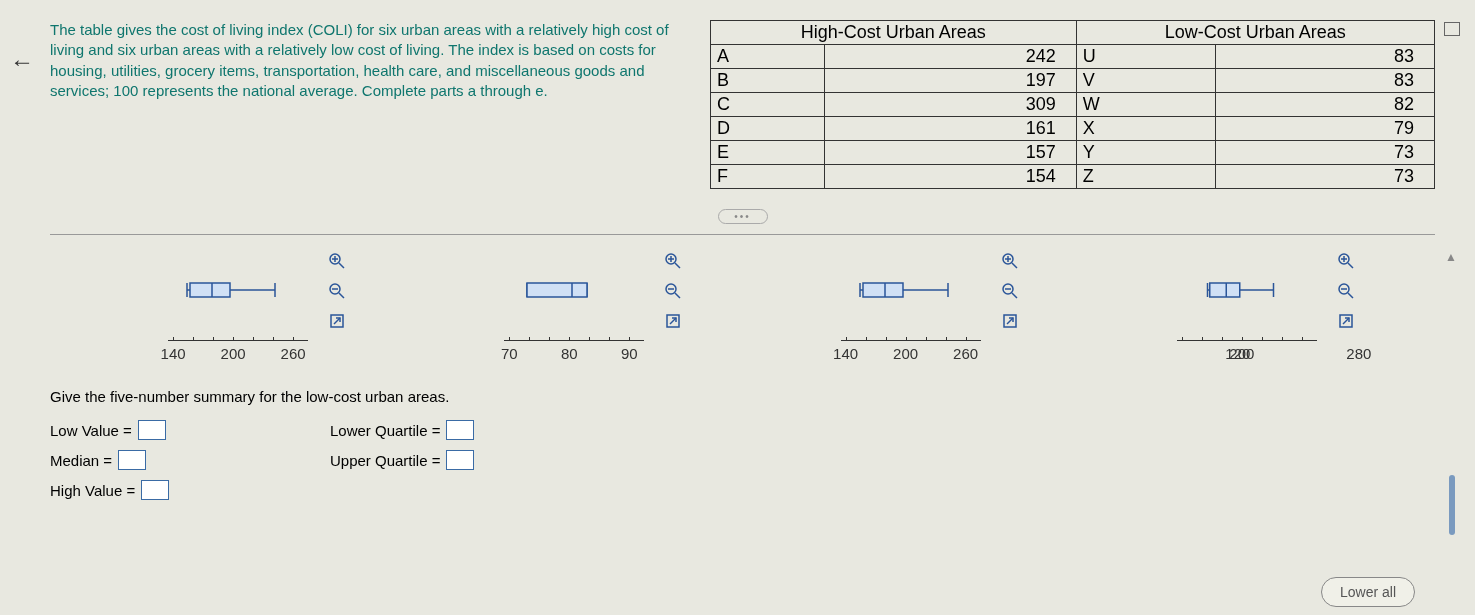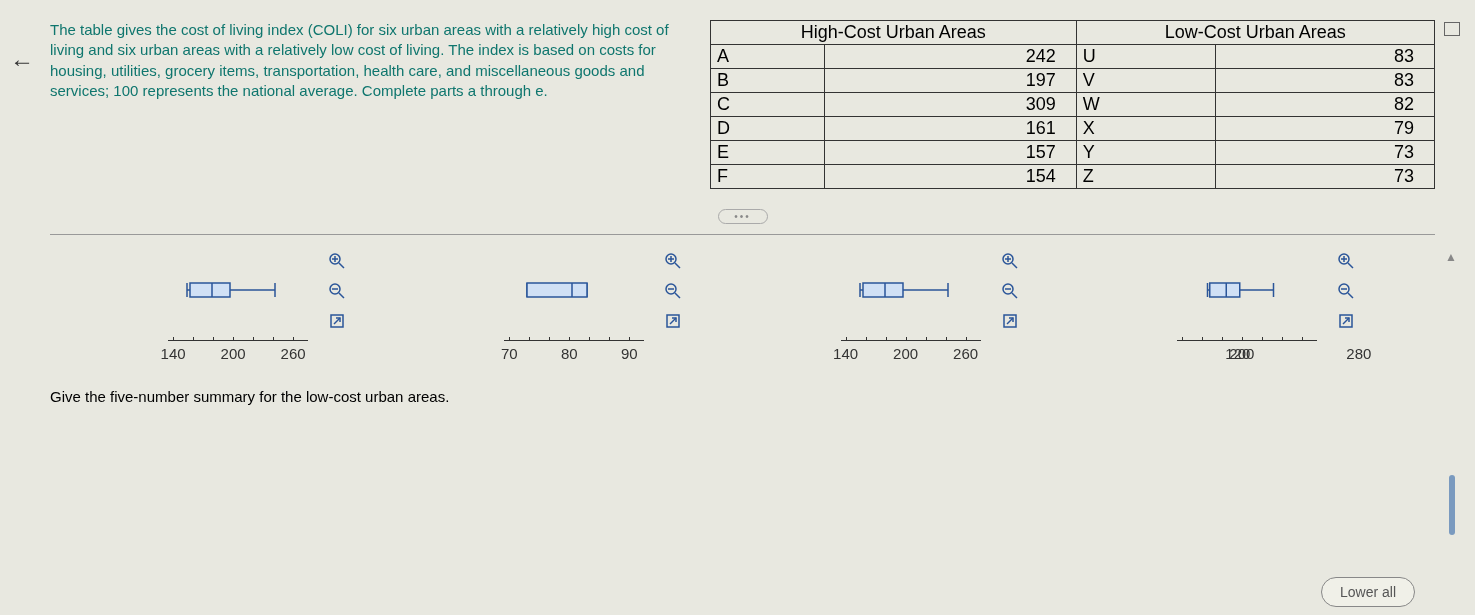--- a/index.html
+++ b/index.html
@@ -454,20 +454,42 @@
           <div class="tick" style="left: 125px;"></div>
           <div class="tick-label" style="left: 19px; margin-left: 42px;">120</div>
           <div class="tick-label" style="left: 65px;">200</div>
           <div class="tick-label" style="left: 138px; margin-left: 44px;">280</div>
         </div>
       </div>
     </div>
 
   <div class="question-section">
     <div>Give the five-number summary for the low-cost urban areas.</div>
+    <div class="inputs">
+      <div class="input-row">
+        <label>Low Value =</label>
+        <input class="input-box" style="">
+      </div>
+      <div class="input-row">
+        <label>Lower Quartile =</label>
+        <input class="input-box" style="">
+      </div>
+      <div class="input-row">
+        <label>Median =</label>
+        <input class="input-box" style="">
+      </div>
+      <div class="input-row">
+        <label>Upper Quartile =</label>
+        <input class="input-box" style="">
+      </div>
+      <div class="input-row">
+        <label>High Value =</label>
+        <input class="input-box" style="">
+      </div>
+    </div>
   </div>
 </div>
 
 <div class="scroll-ind">▲</div>
 <div class="scroll-bar"></div>
 
 <div class="bottom-bar">
   <div class="btn btn-clear">Lower all</div>
 </div>
 

